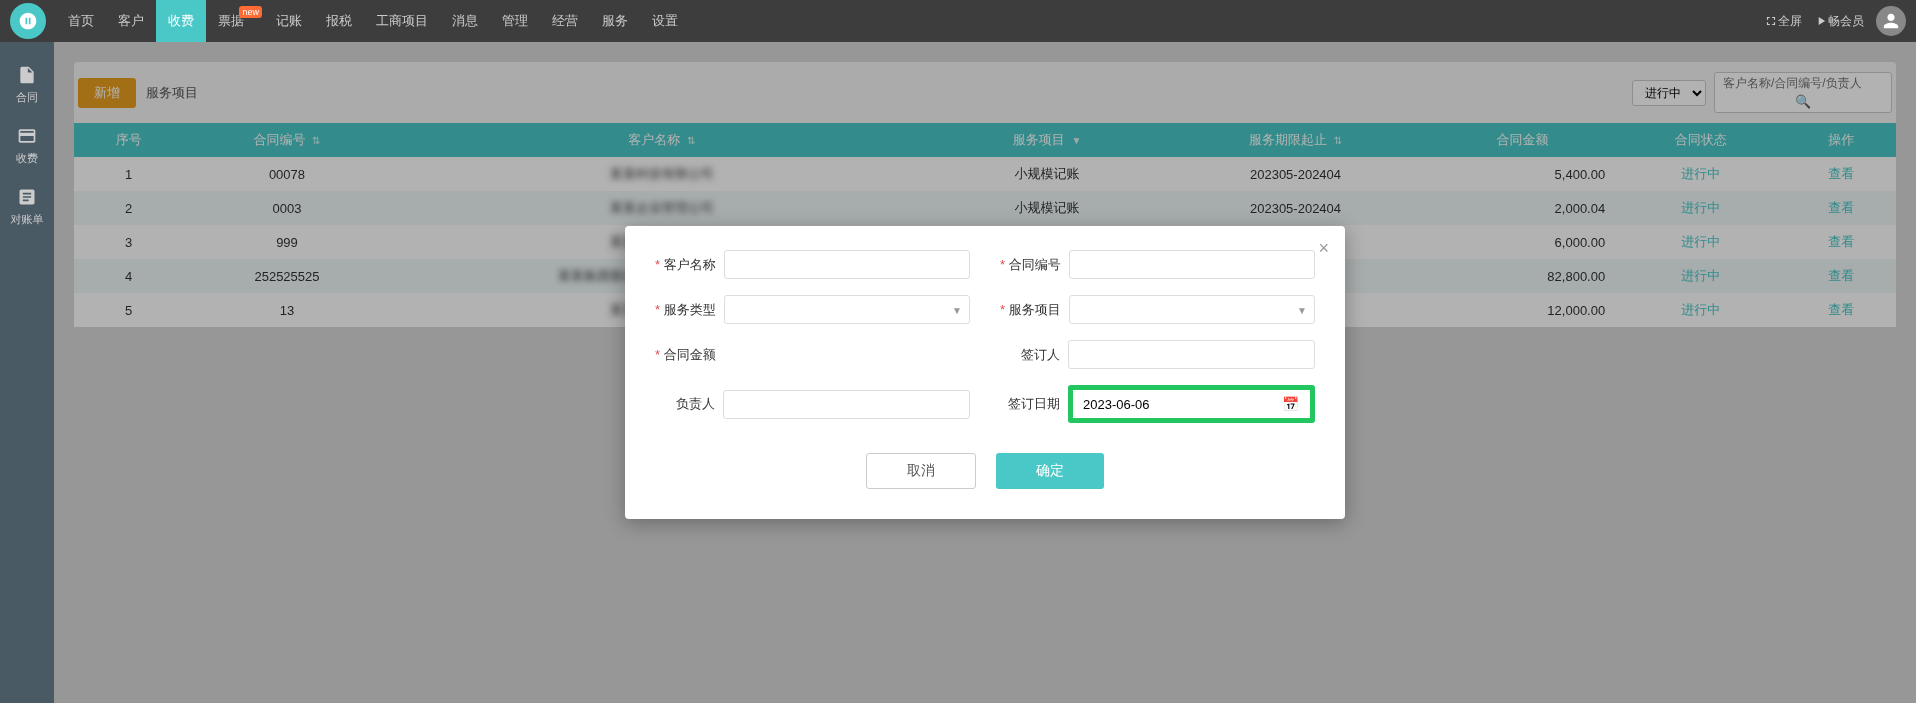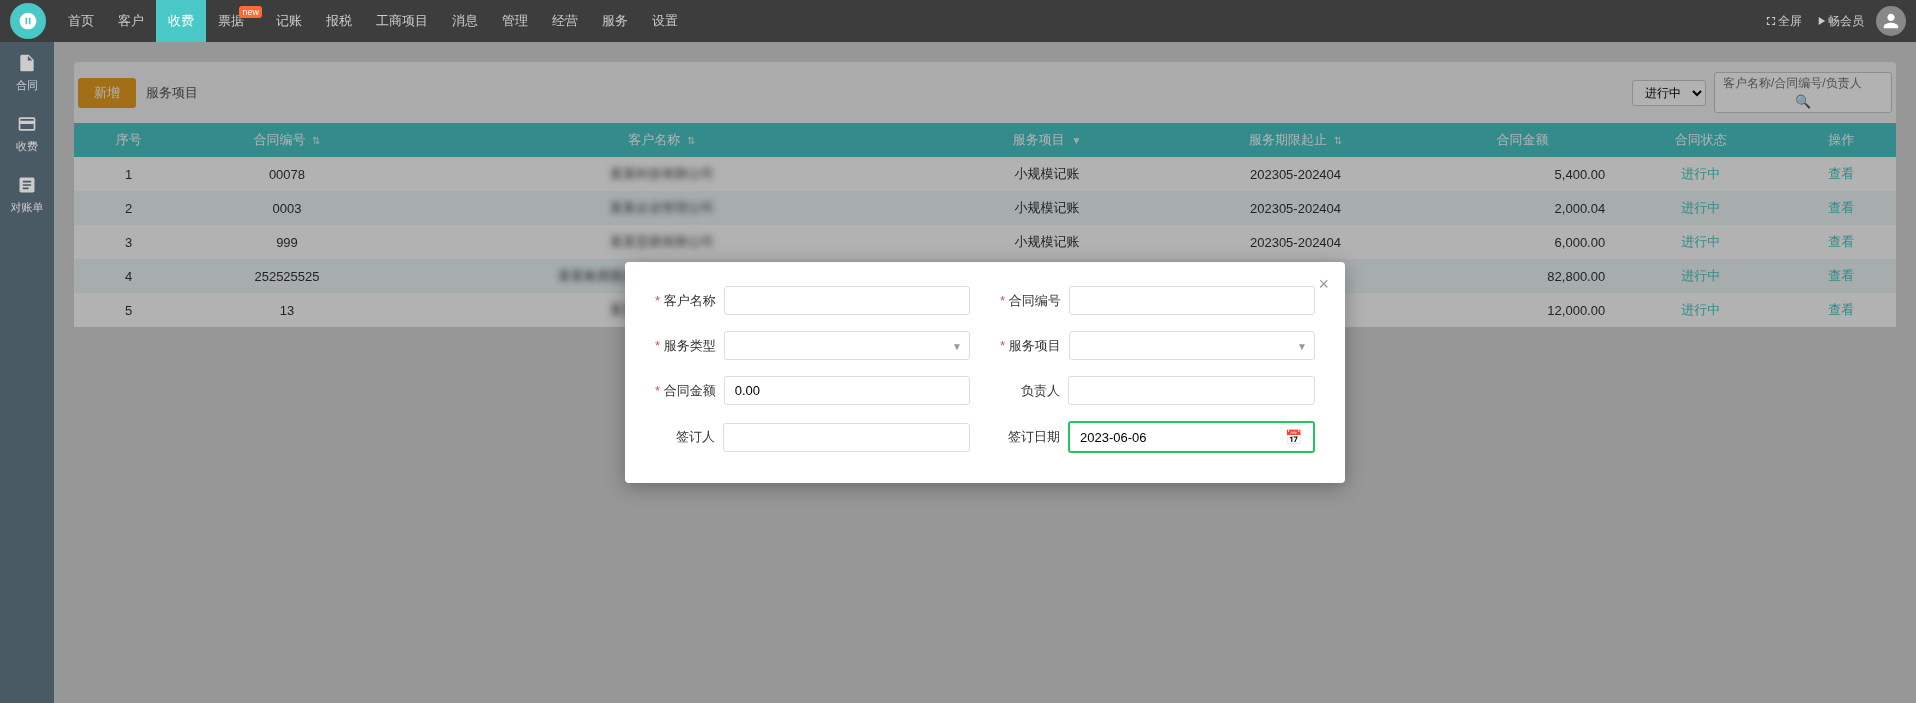--- a/index.html
+++ b/index.html
@@ -58,21 +58,21 @@
     
     .main-layout { display: flex; flex: 1; overflow: hidden; }
 
     
     .sidebar {
       width: 54px;
       background: #4a5a65;
       display: flex;
       flex-direction: column;
       align-items: center;
-      padding-top: 0;
+      padding-top: 12px;
       flex-shrink: 0;
     }
     .sidebar-item {
       width: 100%;
       display: flex;
       flex-direction: column;
       align-items: center;
       padding: 10px 0;
       color: #ccc;
       cursor: pointer;
@@ -285,21 +285,21 @@
       color: #fff;
       padding: 8px 40px;
       border-radius: 3px;
       cursor: pointer;
       font-size: 14px;
     }
     .date-input-wrapper {
       flex: 1;
       display: flex;
       align-items: center;
-      border: 2px solid #22c55e;
+      border: 5px solid #22c55e;
       border-radius: 3px;
       padding: 6px 10px;
       gap: 6px;
     }
     .date-input-wrapper input {
       flex: 1;
       border: none;
       outline: none;
       font-size: 13px;
       background: transparent;
@@ -493,37 +493,40 @@
           <div class="form-row">
             <span class="form-label required">服务项目</span>
             <div class="form-select-wrapper">
               <select class="form-select"></select>
               <span class="select-arrow">▼</span>
             </div>
           </div>
 
           <div class="form-row">
             <span class="form-label required">合同金额</span>
-            <input type="text" class="form-input" value="0.00" style="">
-          </div>
+          </div>
+          <div class="form-row">
+            <span class="form-label">签订人</span>
+            <input type="text" class="form-input" style="">
+          </div>
+
           <div class="form-row">
             <span class="form-label">负责人</span>
-            <input type="text" class="form-input" style="">
-          </div>
-
-          <div class="form-row">
-            <span class="form-label">签订人</span>
             <input type="text" class="form-input" style="">
           </div>
           <div class="form-row">
             <span class="form-label">签订日期</span>
             <div class="date-input-wrapper">
               <input type="text" value="2023-06-06" style="">
               <span class="calendar-icon">📅</span>
             </div>
           </div>
 
         </div>
 
+        <div class="modal-footer">
+          <button class="btn-cancel">取消</button>
+          <button class="btn-confirm">确定</button>
+        </div>
       </div>
     </div>
   </div>
 </div>
 
 </body></html>

